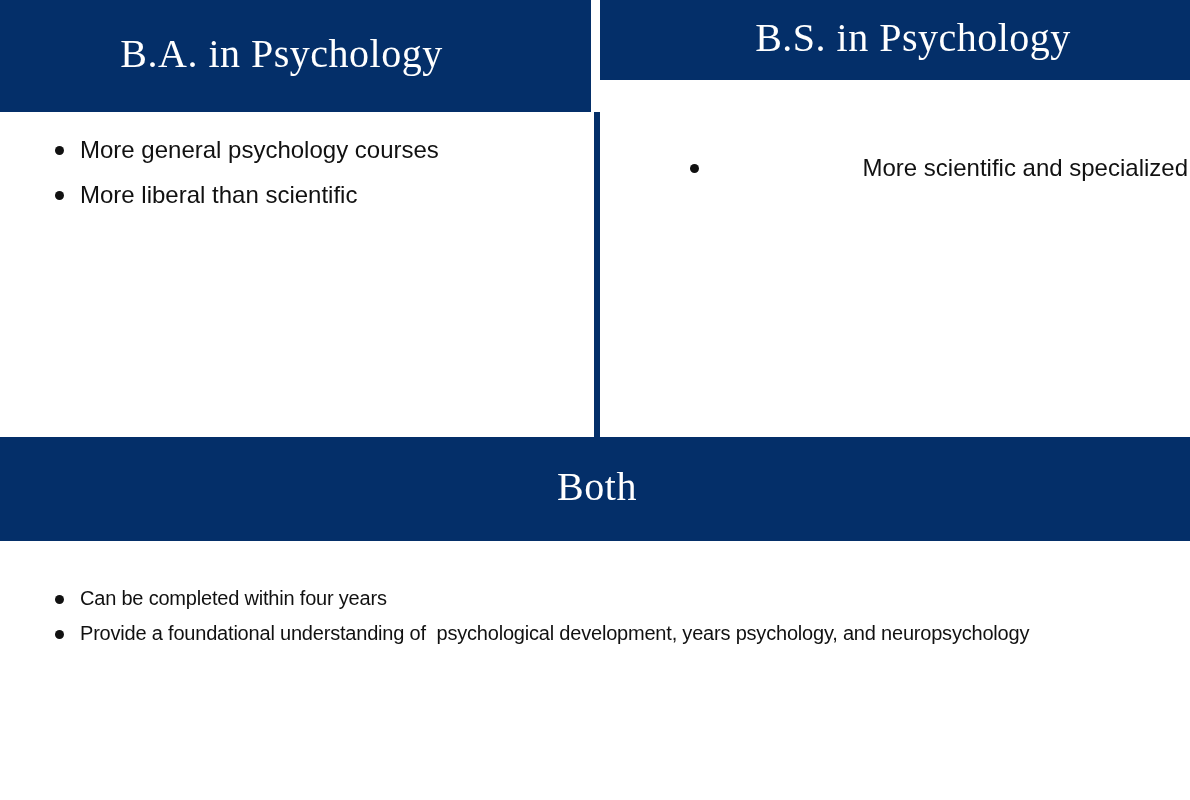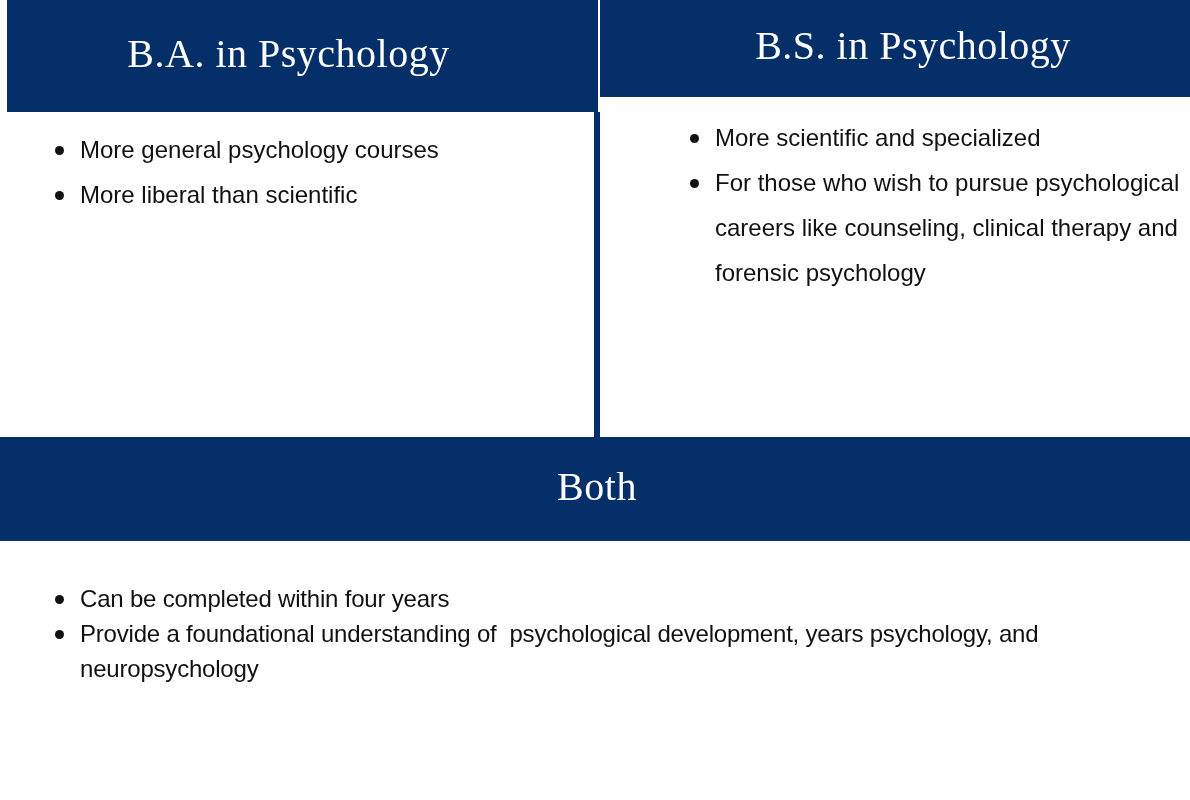--- a/index.html
+++ b/index.html
@@ -8,39 +8,39 @@
     background: #ffffff;
     font-family: "Liberation Sans", "DejaVu Sans", sans-serif;
     color: #111111;
   }
   .hdr {
     position: absolute; background: #042f69; color: #ffffff;
     font-family: "Liberation Serif", "DejaVu Serif", serif;
     display: flex; align-items: center; justify-content: center;
     font-size: 40px; letter-spacing: 0.5px;
   }
-  #hdr-ba { left: 7px; top: 0; width: 591px; height: 112px; text-align: right; }
-  #hdr-bs { left: 600px; top: 0; width: 590px; height: 97px; }
+  #hdr-ba { left: 0; top: 0; width: 591px; height: 112px; text-align: right; }
+  #hdr-bs { left: 600px; top: 0; width: 590px; height: 80px; }
   #hdr-both { left: 0; top: 437px; width: 1190px; height: 104px; }
   .hdr span { position: relative; top: -3px; }
   #hdr-ba span { left: -14px; }
   #hdr-bs span { left: 18px; }
   #hdr-both span { left: 2px; }
   .divider { position: absolute; left: 594px; top: 112px; width: 6px; height: 325px; background: #042f69; }
   .col { position: absolute; }
   #col-ba { left: 53px; top: 127px; width: 520px; }
-  #col-bs { left: 688px; top: 115px; width: 500px; }
+  #col-bs { left: 688px; top: 145px; width: 500px; text-align: right; }
   ul.bl { list-style: none; margin: 0; padding: 0; }
   ul.bl li { position: relative; padding-left: 27px; font-size: 24px; line-height: 45px; }
   ul.bl li::before {
     content: ""; position: absolute; left: 2px; top: 19px;
     width: 9px; height: 9px; border-radius: 50%; background: #111111;
   }
   #col-both { left: 53px; top: 581px; width: 1110px; }
-  #col-both ul.bl li { font-size: 24px; line-height: 35px; letter-spacing: -0.2px; }
+  #col-both ul.bl li { font-size: 20px; line-height: 35px; letter-spacing: -0.2px; }
   #col-both ul.bl li::before { top: 14px; }
 </style>
 </head>
 <body>
 
 <div class="hdr" id="hdr-ba">
   <span>B.A. in Psychology</span>
 </div>
 <div class="hdr" id="hdr-bs">
   <span>B.S. in Psychology</span>
@@ -50,21 +50,20 @@
 <div class="col" id="col-ba">
   <ul class="bl">
     <li>More general psychology courses</li>
     <li>More liberal than scientific</li>
   </ul>
 </div>
 
 <div class="col" id="col-bs">
   <ul class="bl">
     <li>More scientific and specialized</li>
-    <li style="width:470px">For those who wish to pursue psychological careers like counseling, clinical therapy and forensic psychology</li>
   </ul>
 </div>
 
 <div class="hdr" id="hdr-both">
   <span>Both</span>
 </div>
 
 <div class="col" id="col-both">
   <ul class="bl">
     <li>Can be completed within four years</li>

